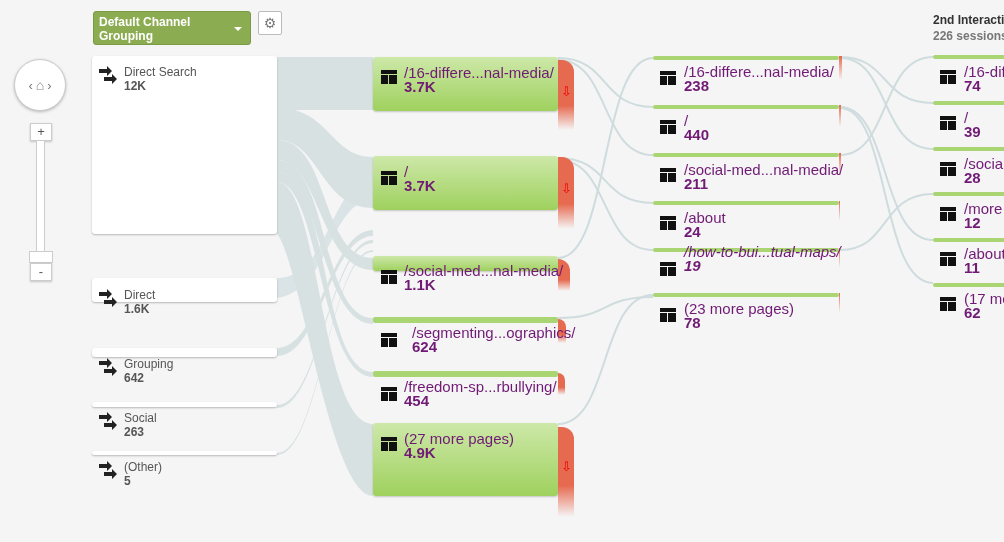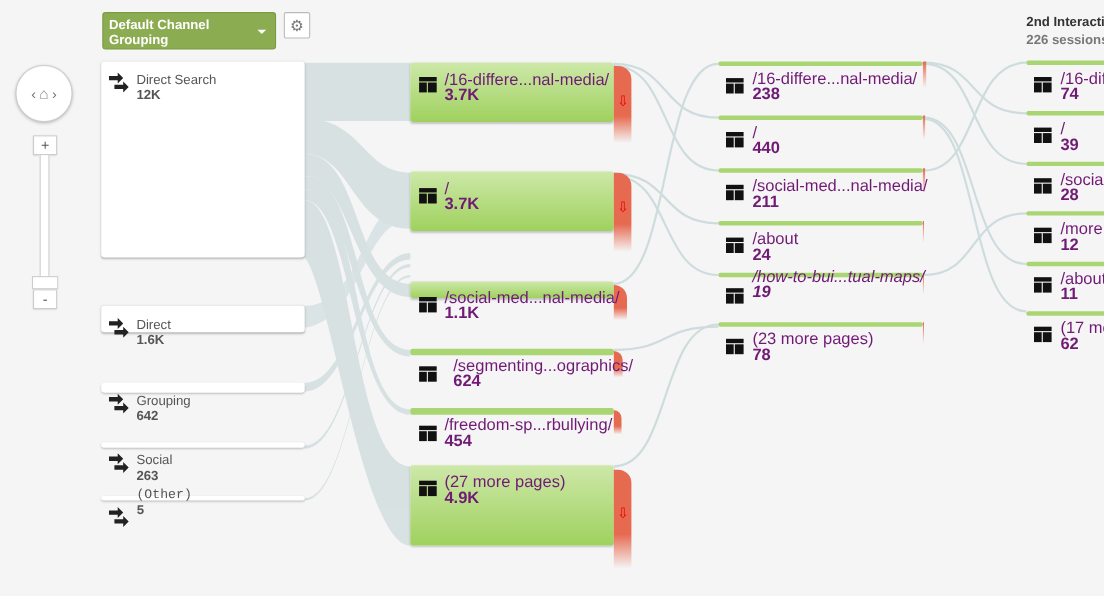--- a/index.html
+++ b/index.html
@@ -113,21 +113,21 @@
 <div class="srclabel" style="top:357px;"><span>Grouping</span><b>642</b></div>
 
 <svg class="arrows" style="top:412px;" viewBox="0 0 20 18">
     <path d="M0,3h8v-3l5,5l-5,5v-3h-8z M5,11h8v-3l5,5l-5,5v-3h-8z" fill="#222"></path>
   </svg>
 <div class="srclabel" style="top:411px;"><span>Social</span><b>263</b></div>
 
 <svg class="arrows" style="top:461px;" viewBox="0 0 20 18">
     <path d="M0,3h8v-3l5,5l-5,5v-3h-8z M5,11h8v-3l5,5l-5,5v-3h-8z" fill="#222"></path>
   </svg>
-<div class="srclabel" style="top:443px;font-family:Liberation Mono, monospace;"><span>(Other)</span><b>5</b></div>
+<div class="srclabel" style="top:460px;"><span>(Other)</span><b>5</b></div>
 
 <div class="colhead" style="left:373px;top:12px;">
 </div>
 <div class="colhead" style="left:653px;top:12px;">
 </div>
 <div class="colhead" style="left:933px;top:12px;white-space:nowrap;">
   <div class="t">2nd Interaction</div>
   <div class="s">226 sessions</div>
 </div>
 

